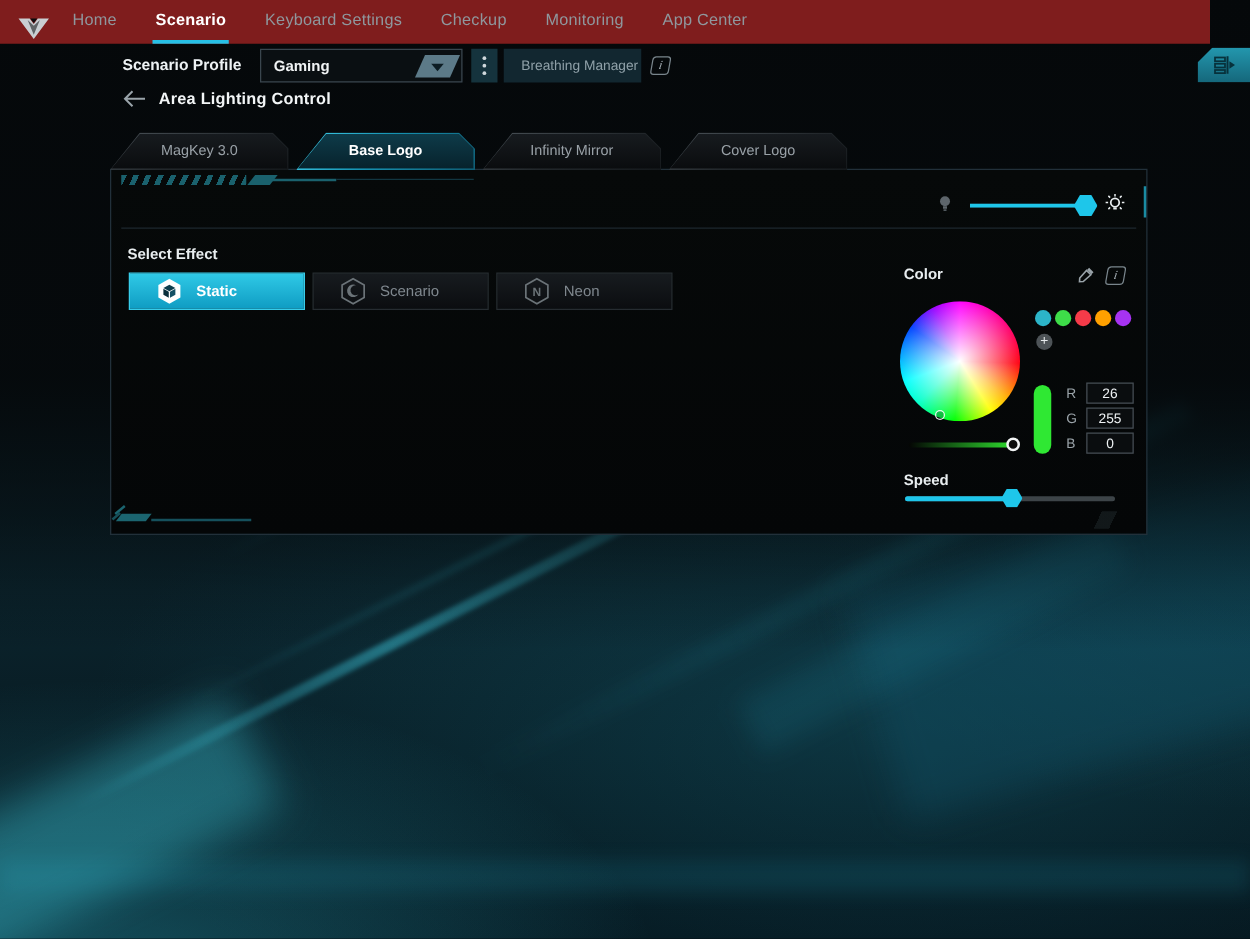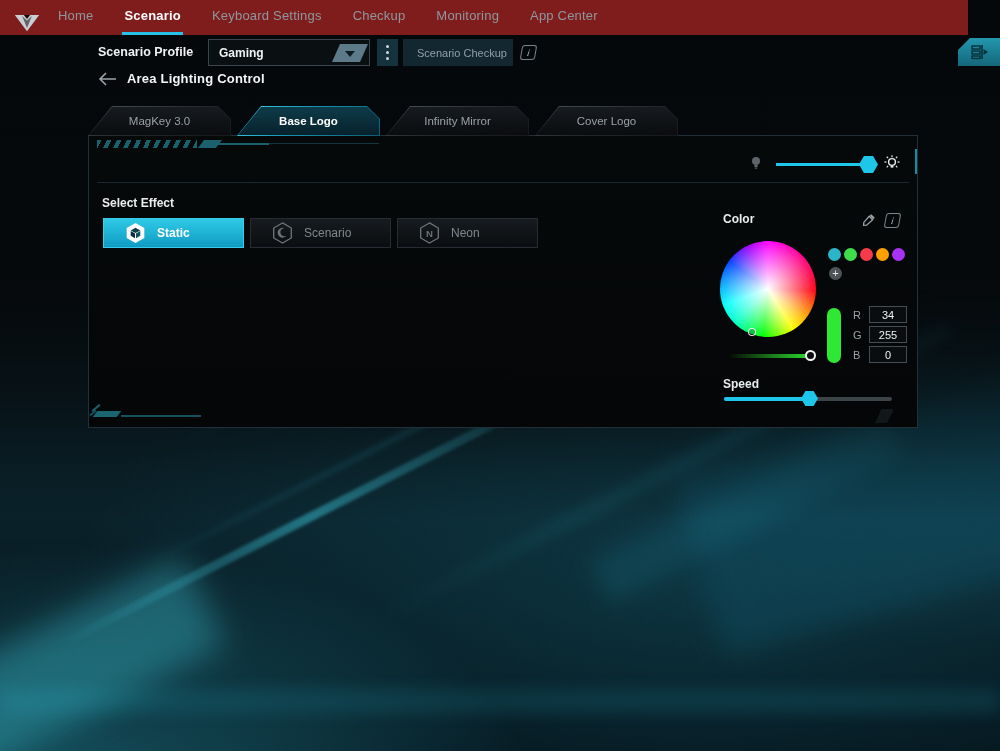--- a/index.html
+++ b/index.html
@@ -199,21 +199,21 @@
   <div class="mgr-btn">
     <svg width="14" height="14" viewBox="0 0 14 14">
       <rect x="1" y="1" width="12" height="12" rx="2" fill="none" stroke="#8fa0a8" stroke-width="1.2"></rect>
       <line x1="5.5" y1="4.5" x2="10.5" y2="4.5" stroke="#8fa0a8" stroke-width="1.2"></line>
       <line x1="5.5" y1="7" x2="10.5" y2="7" stroke="#8fa0a8" stroke-width="1.2"></line>
       <line x1="5.5" y1="9.5" x2="10.5" y2="9.5" stroke="#8fa0a8" stroke-width="1.2"></line>
       <circle cx="3.6" cy="4.5" r=".8" fill="#8fa0a8"></circle>
         <circle cx="3.6" cy="7" r=".8" fill="#8fa0a8"></circle>
         <circle cx="3.6" cy="9.5" r=".8" fill="#8fa0a8"></circle>
     </svg>
-    <span>Scenario Checkup</span>
+    <span>Breathing Manager</span>
   </div>
   <div class="info-chip info1">i</div>
   <div class="flyout-btn">
     <svg width="20" height="18" viewBox="0 0 20 18">
       <rect x="3" y="3" width="8" height="3" fill="none" stroke="#07313b" stroke-width="1.4"></rect>
       <rect x="3" y="8" width="8" height="3" fill="none" stroke="#07313b" stroke-width="1.4"></rect>
       <rect x="3" y="13" width="8" height="2.5" fill="none" stroke="#07313b" stroke-width="1.4"></rect>
       <path d="M13 2 V16" stroke="#07313b" stroke-width="1.6"></path>
       <path d="M14.5 6 L19 9 L14.5 12 Z" fill="#07313b"></path>
     </svg>
@@ -324,21 +324,21 @@
       <div class="swatch" style="background: rgb(245, 59, 73);"></div>
       <div class="swatch" style="background: rgb(255, 160, 0);"></div>
       <div class="swatch" style="background: rgb(167, 51, 242);"></div>
     </div>
     <div class="plus-btn">+</div>
 
     <div class="preview-pill" style="background: rgb(47, 232, 51);"></div>
 
     <div class="rgb-row r1">
       <div class="lbl">R</div>
-      <div class="box">34</div>
+      <div class="box">26</div>
     </div>
     <div class="rgb-row r2">
       <div class="lbl">G</div>
       <div class="box">255</div>
     </div>
     <div class="rgb-row r3">
       <div class="lbl">B</div>
       <div class="box">0</div>
     </div>
 

